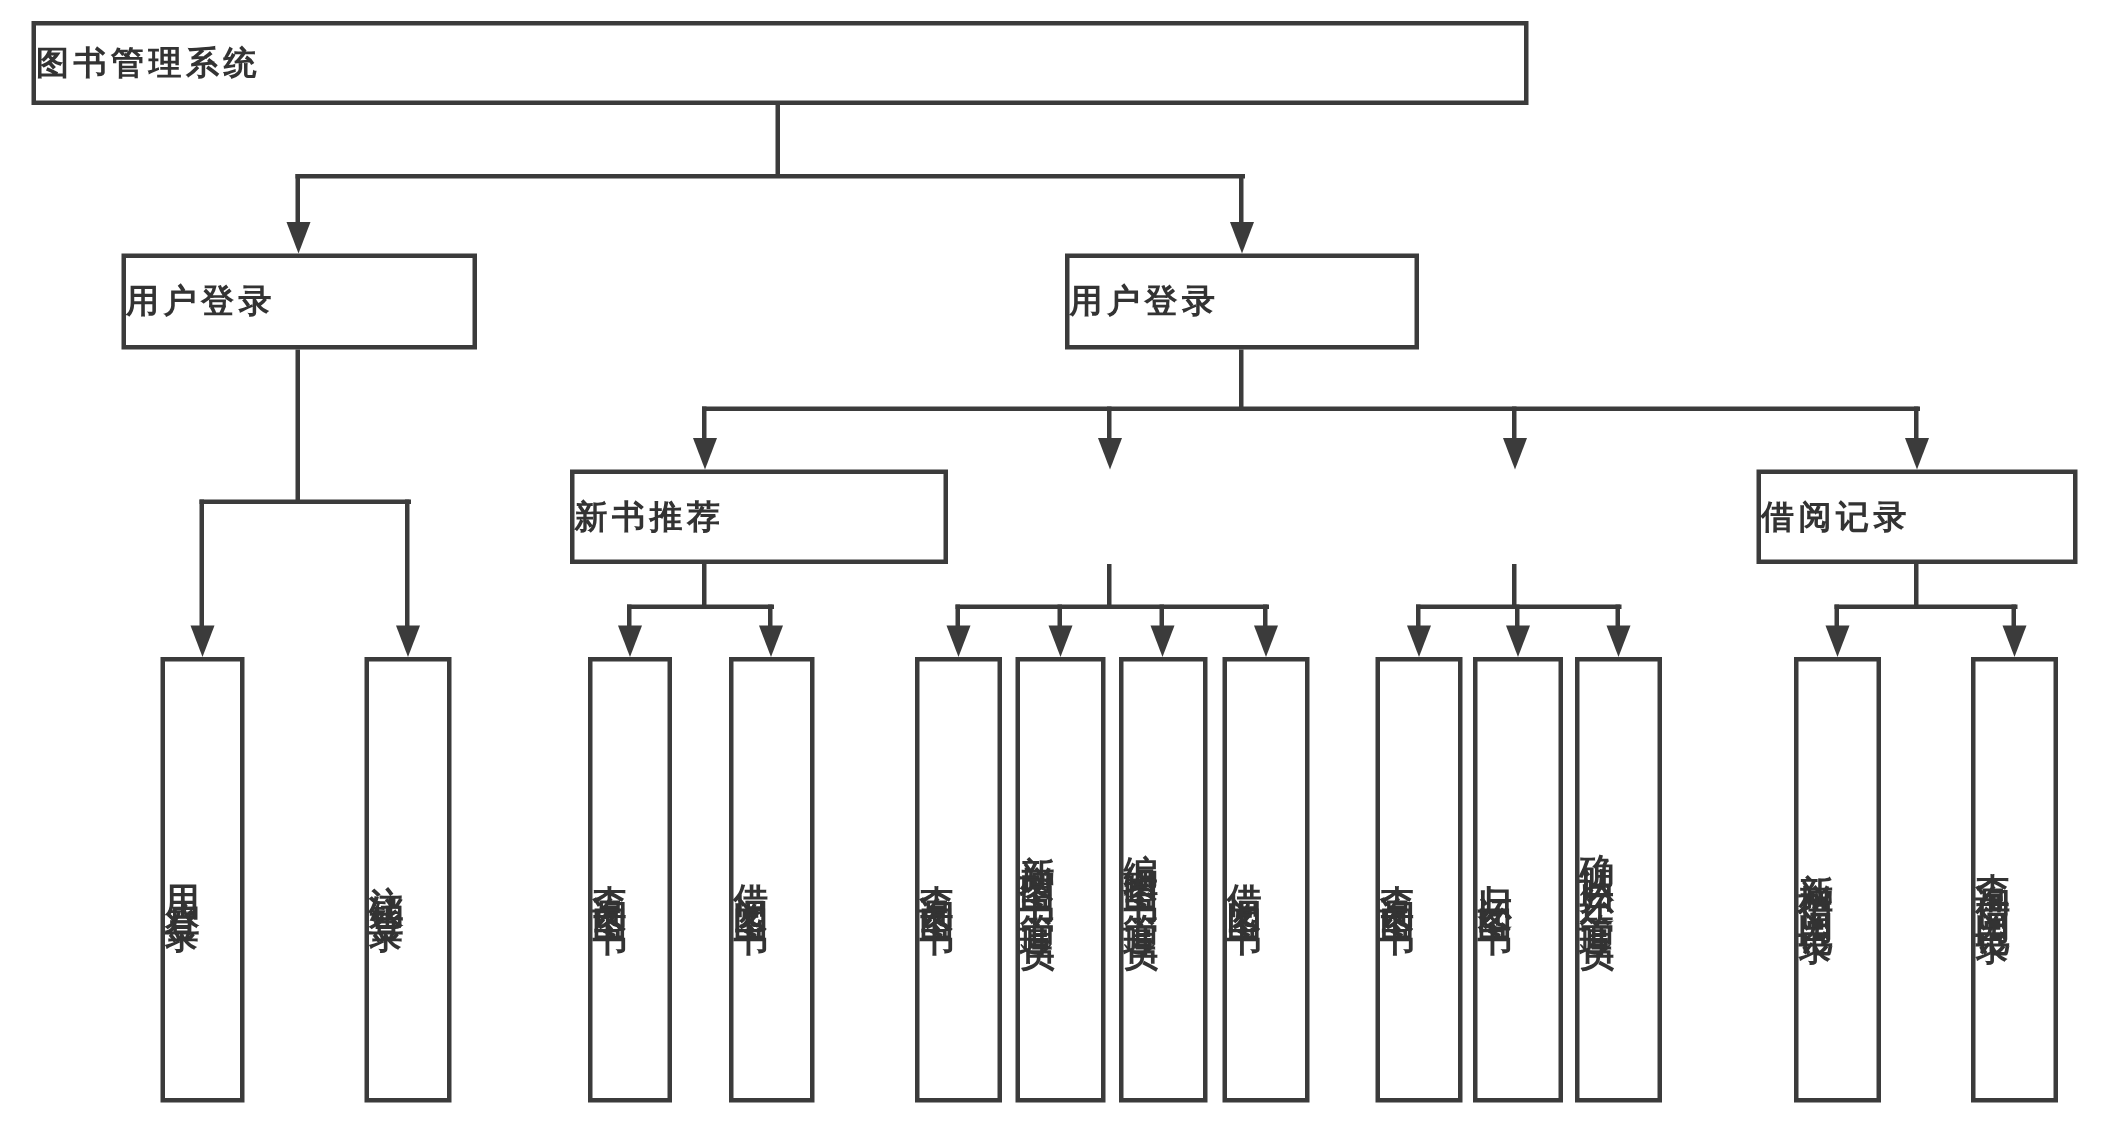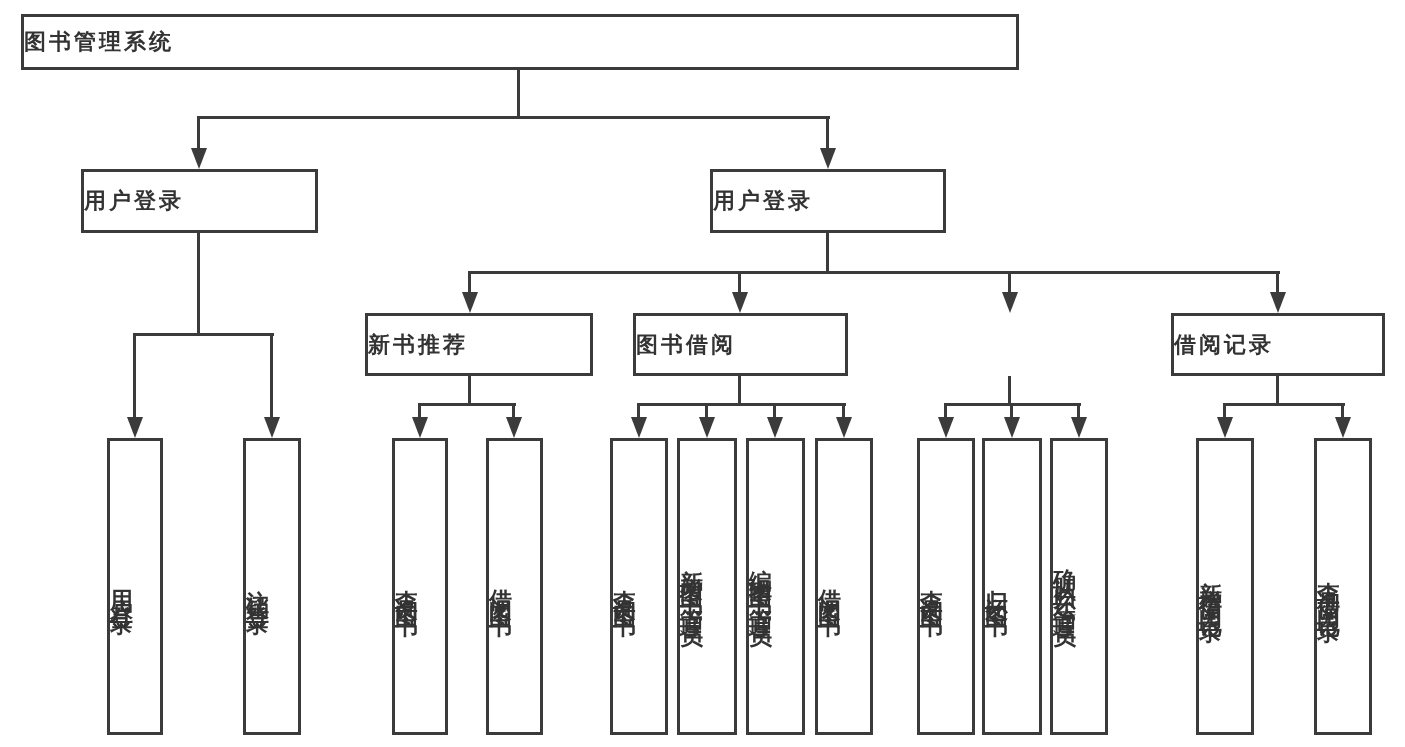--- a/index.html
+++ b/index.html
@@ -67,25 +67,22 @@
     <span>图书管理系统</span>
   </div>
 
   <div class="box h" style="left:81px;top:169px;width:237px;height:64px">
     <span>用户登录</span>
   </div>
   <div class="box h" style="left:710px;top:169px;width:236px;height:64px">
     <span>用户登录</span>
   </div>
 
-  <div class="box h" style="left:365px;top:313px;width:228px;height:63px">
+  <div class="box h" style="left:380px;top:313px;width:252px;height:63px">
     <span>新书推荐</span>
-  </div>
-  <div class="box h" style="left:633px;top:313px;width:215px;height:63px">
-    <span>图书借阅</span>
   </div>
   <div class="box h" style="left:1171px;top:313px;width:214px;height:63px">
     <span>借阅记录</span>
   </div>
 
   <div class="box v" style="left:107px;top:438px;width:56px;height:297px">
     <span>用户登录</span>
   </div>
   <div class="box v" style="left:243px;top:438px;width:58px;height:297px">
     <span>注销登录</span>

